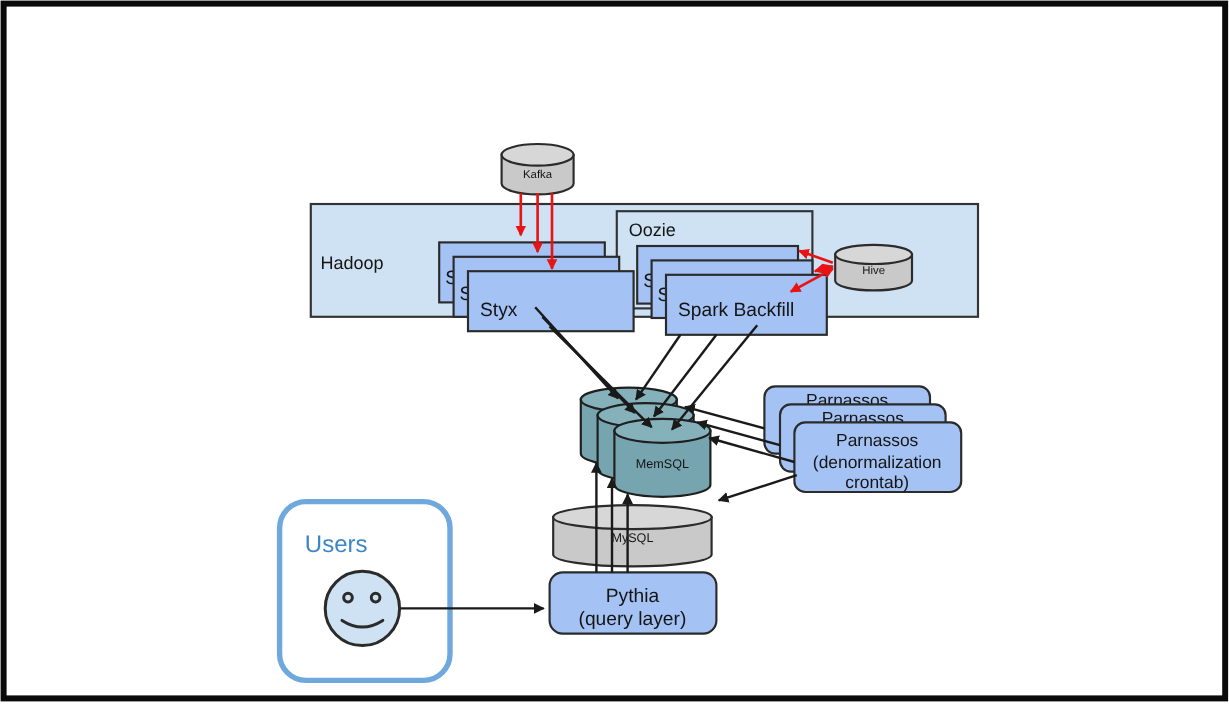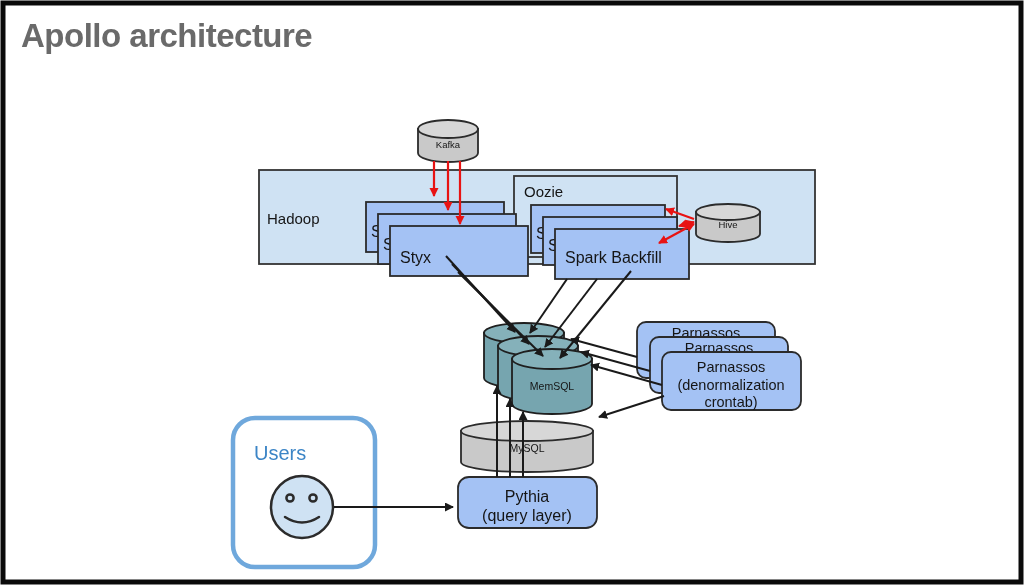--- a/index.html
+++ b/index.html
@@ -27,21 +27,20 @@
   .users-label{fill:var(--users-text-blue,#3c85c6);}
   .smiley{fill:var(--container-blue,#cfe2f3);stroke:#2b2b2b;stroke-width:2.5;}
   .smiley-part{fill:none;stroke:#2b2b2b;stroke-width:2.5;stroke-linecap:round;}
   .frame{fill:none;stroke:#0a0a0a;stroke-width:5;}
 </style>
 </head>
 <body>
 
 <div class="stage">
 
-  <div class="title">Apollo architecture</div>
 
   <svg width="1024" height="588" viewBox="0 0 1024 588">
     <defs>
       <marker id="mB" markerUnits="userSpaceOnUse" markerWidth="12" markerHeight="12" refX="8" refY="4.5" orient="auto-start-reverse">
         <path d="M0,0 L9,4.5 L0,9 Z" fill="#1a1a1a"></path>
       </marker>
       <marker id="mR" markerUnits="userSpaceOnUse" markerWidth="12" markerHeight="12" refX="8" refY="4.5" orient="auto-start-reverse">
         <path d="M0,0 L9,4.5 L0,9 Z" fill="#e81313"></path>
       </marker>
     </defs>

